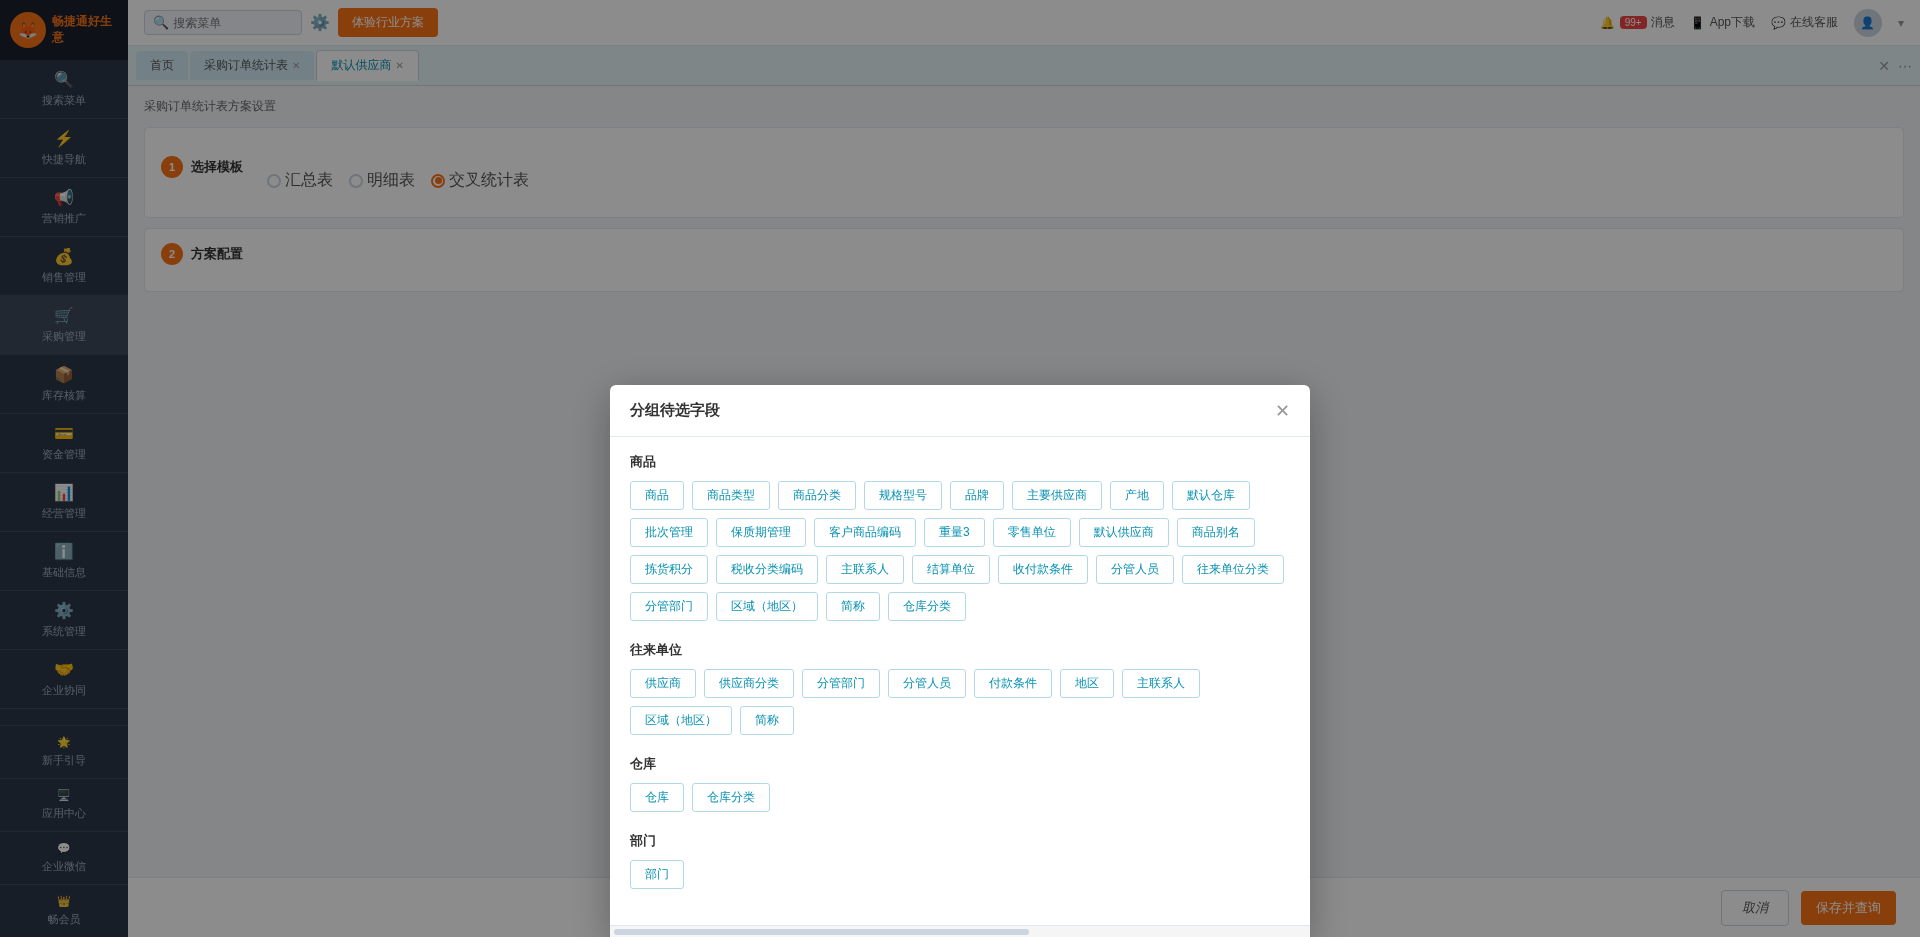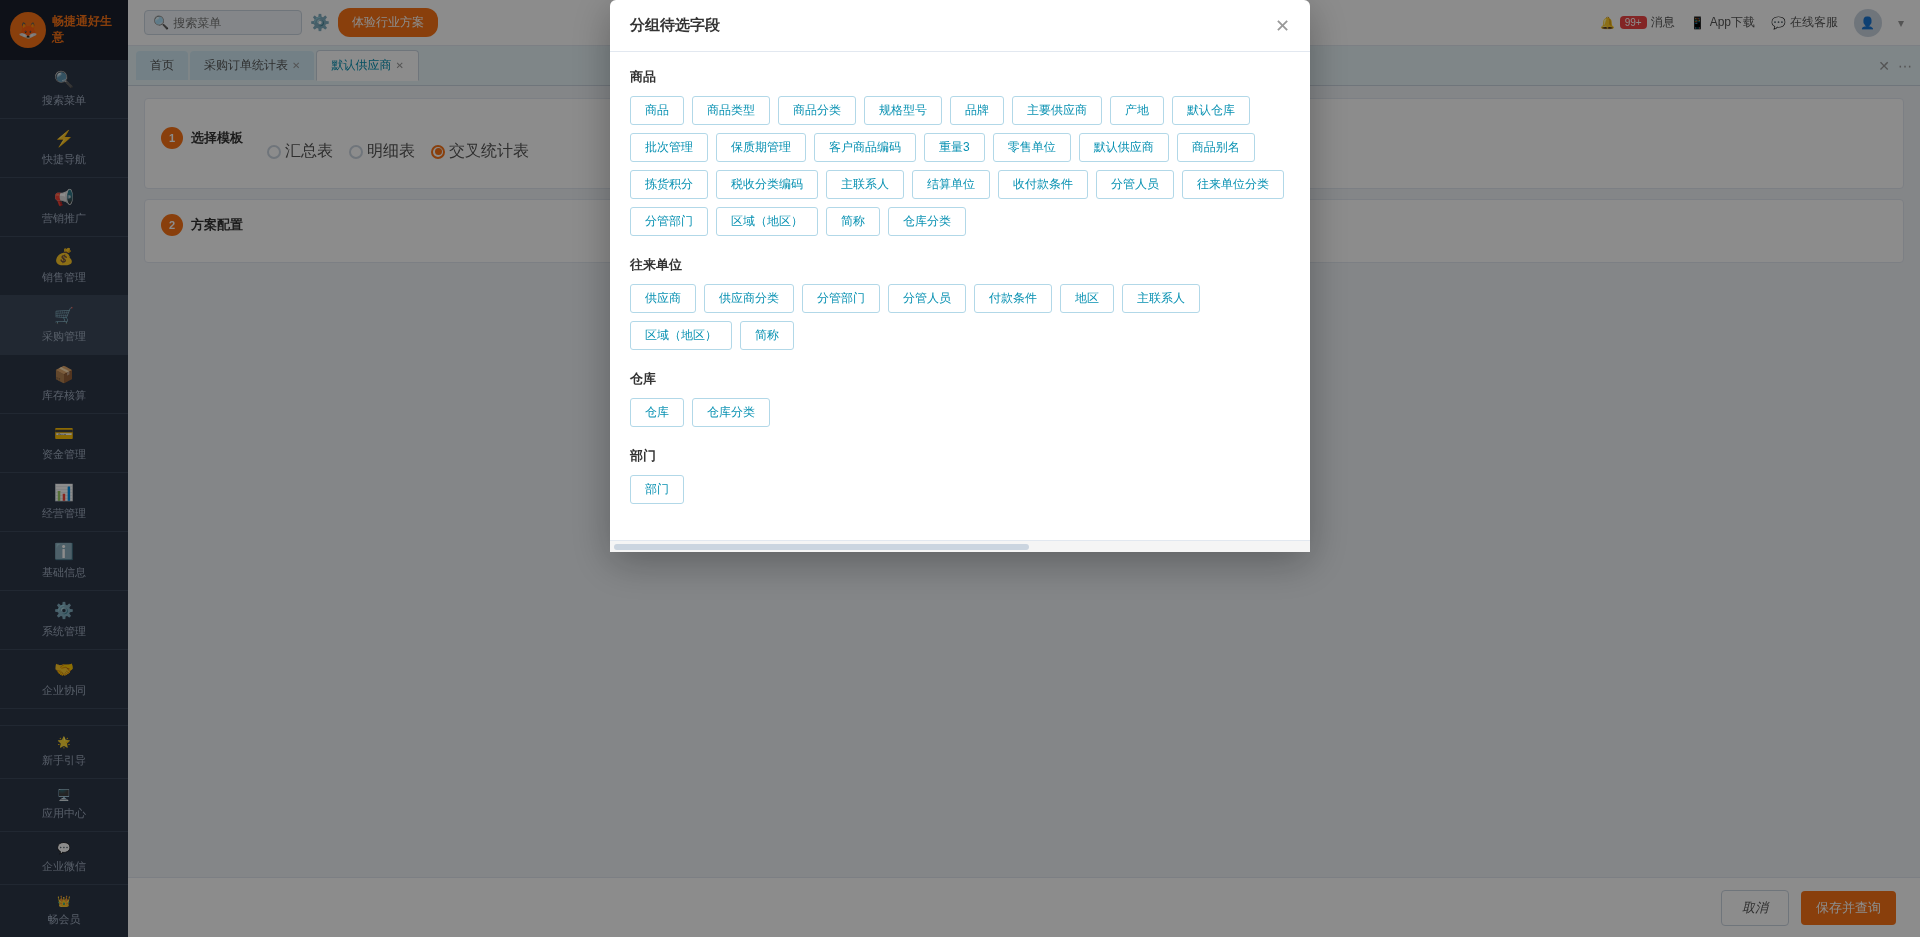--- a/index.html
+++ b/index.html
@@ -19,21 +19,21 @@
     .sidebar-bottom-item { width: 100%; padding: 10px 6px; display: flex; flex-direction: column; align-items: center; gap: 4px; color: #a0aec0; font-size: 11px; cursor: pointer; border-top: 1px solid #3d4a5c; }
 
     
     .main-content { flex: 1; display: flex; flex-direction: column; overflow: hidden; }
 
     
     .top-header { height: 46px; background: #fff; border-bottom: 1px solid #e2e8f0; display: flex; align-items: center; justify-content: space-between; padding: 0 16px; }
     .header-left { display: flex; align-items: center; gap: 8px; }
     .header-search { display: flex; align-items: center; background: #f1f5f9; border: 1px solid #cbd5e0; border-radius: 4px; padding: 4px 8px; gap: 4px; }
     .header-search input { border: none; background: transparent; outline: none; font-size: 12px; width: 120px; color: #333; }
-    .header-btn-trial { background: #f97316; color: white; border: none; border-radius: 12px; padding: 6px 14px; font-size: 12px; cursor: pointer; }
+    .header-btn-trial { background: #f97316; color: white; border: none; border-radius: 4px; padding: 6px 14px; font-size: 12px; cursor: pointer; }
     .header-right { display: flex; align-items: center; gap: 16px; color: #555; font-size: 12px; }
     .header-right-item { display: flex; align-items: center; gap: 4px; cursor: pointer; }
     .badge { background: #ef4444; color: white; border-radius: 4px; padding: 1px 5px; font-size: 10px; }
     .avatar { width: 28px; height: 28px; background: #cbd5e0; border-radius: 50%; display: flex; align-items: center; justify-content: center; font-size: 12px; }
 
     
     .tab-bar { height: 40px; background: #e8f4f8; border-bottom: 1px solid #cbd5e0; display: flex; align-items: center; padding: 0 8px; gap: 2px; }
     .tab { padding: 6px 14px; border-radius: 4px 4px 0 0; font-size: 12px; cursor: pointer; display: flex; align-items: center; gap: 4px; }
     .tab.active { background: #fff; color: #0891b2; border: 1px solid #cbd5e0; border-bottom: 1px solid #fff; }
     .tab.inactive { background: #d1eaf5; color: #555; }
@@ -54,21 +54,21 @@
     .radio-dot { width: 14px; height: 14px; border-radius: 50%; border: 2px solid #cbd5e0; display: flex; align-items: center; justify-content: center; }
     .radio-dot.selected { border-color: #f97316; }
     .radio-dot.selected::after { content: ''; width: 7px; height: 7px; background: #f97316; border-radius: 50%; }
 
     
     .bottom-bar { height: 60px; background: #fff; border-top: 1px solid #e2e8f0; display: flex; align-items: center; justify-content: flex-end; padding: 0 24px; gap: 12px; }
     .btn-cancel { padding: 8px 20px; border: 1px solid #cbd5e0; background: #fff; border-radius: 4px; font-size: 13px; cursor: pointer; color: #555; font-style: italic; }
     .btn-save { padding: 8px 15px; background: #f97316; color: white; border: none; border-radius: 4px; font-size: 13px; cursor: pointer; }
 
     
-    .modal-overlay { position: fixed; top: 0; left: 0; width: 100%; height: 100%; background: rgba(0,0,0,0.45); z-index: 1000; display: flex; align-items: flex-start; justify-content: center; }
+    .modal-overlay { position: fixed; top: 0; left: 0; width: 100%; height: 100%; background: rgba(0,0,0,0.45); z-index: 1000; display: flex; align-items: flex-end; justify-content: center; }
     .modal { background: #fff; border-radius: 6px; width: 700px; max-height: 600px; display: flex; flex-direction: column; box-shadow: 0 10px 40px rgba(0,0,0,0.3); }
     .modal-header { padding: 16px 20px; border-bottom: 1px solid #e2e8f0; display: flex; align-items: center; justify-content: space-between; flex-shrink: 0; }
     .modal-title { font-size: 15px; font-weight: bold; color: #333; }
     .modal-close { cursor: pointer; color: #999; font-size: 18px; line-height: 1; }
     .modal-body { padding: 16px 20px; overflow-y: auto; flex: 1; }
     .modal-body::-webkit-scrollbar { width: 6px; }
     .modal-body::-webkit-scrollbar-thumb { background: #cbd5e0; border-radius: 3px; }
 
     
     .field-group { margin-bottom: 20px; }
@@ -197,20 +197,21 @@
         <span>默认供应商</span>
         <span class="tab-close">✕</span>
       </div>
       <div class="tab-bar-actions">
         <span style="font-size:14px;">✕</span>
         <span style="font-size:14px;">⋯</span>
       </div>
     </div>
 
     <div class="page-area">
+      <div class="page-subtitle">采购订单统计表方案设置</div>
 
       <div class="step-section">
         <div class="step-header">
           <div class="step-num">1</div>
           <div class="step-title">选择模板</div>
           <div class="radio-group" style="margin-left:16px;">
             <label class="radio-item">
               <div class="radio-dot"></div>
               <span>汇总表</span>
             </label>

